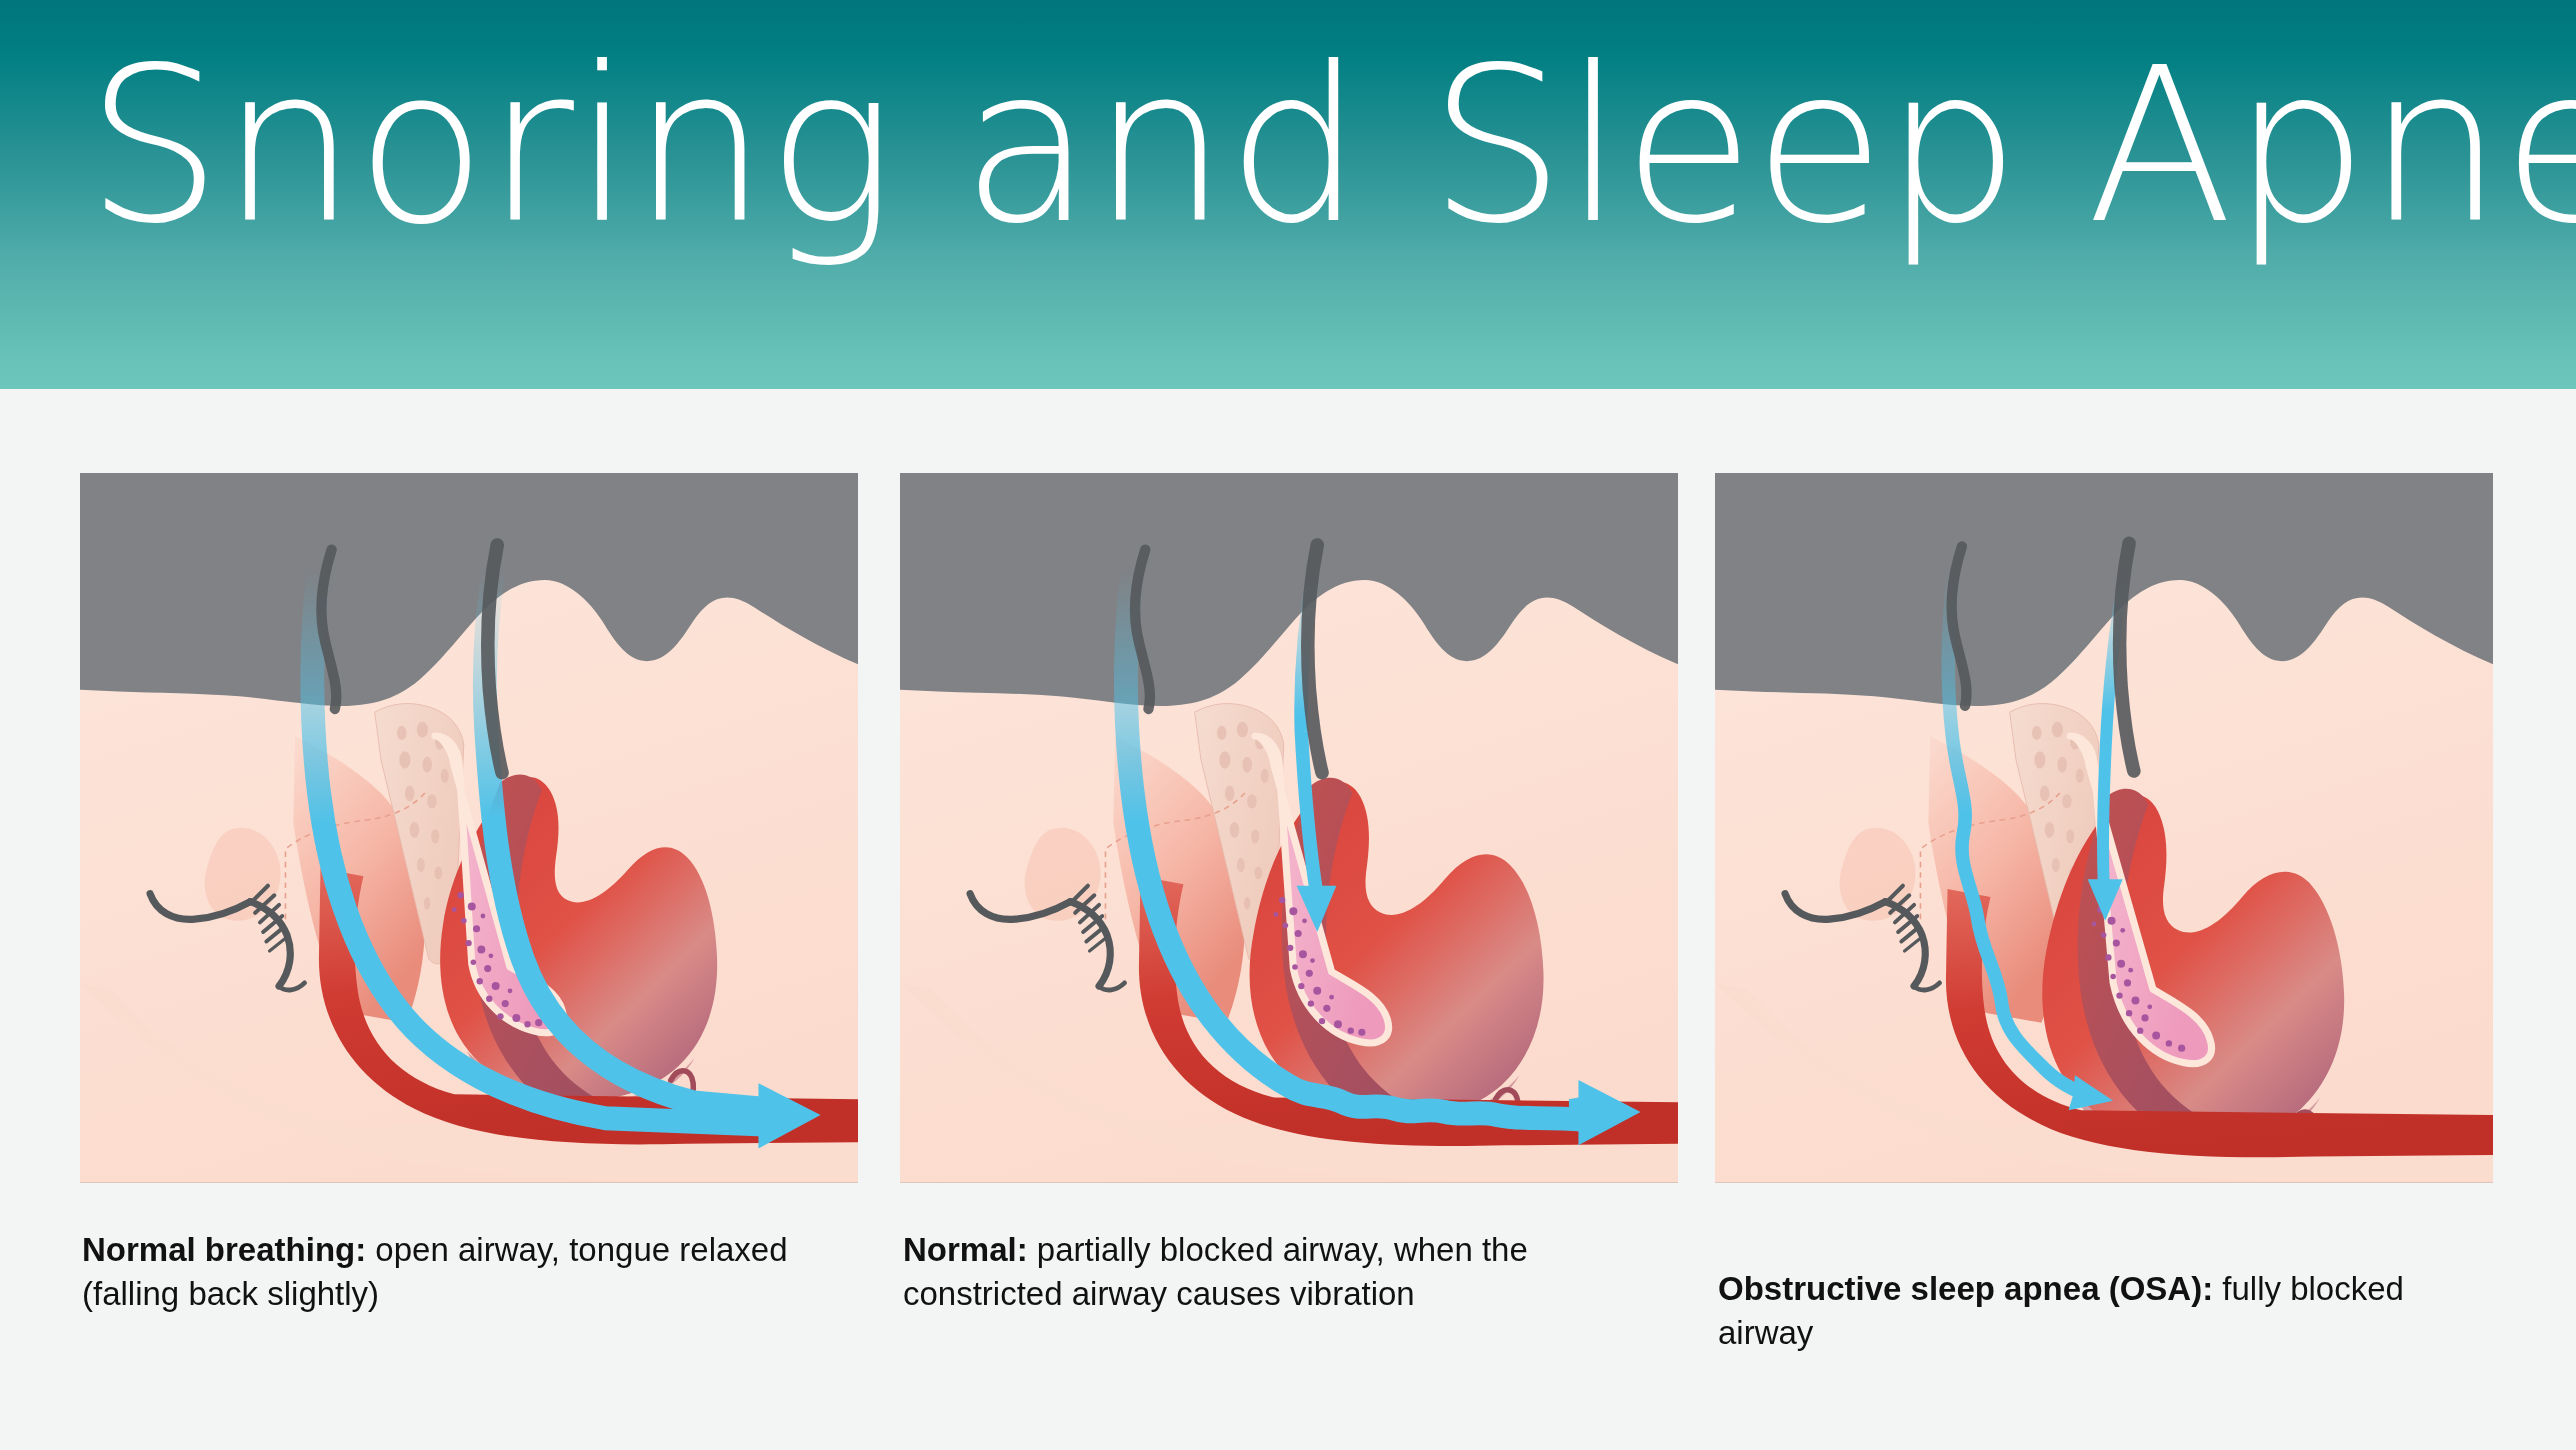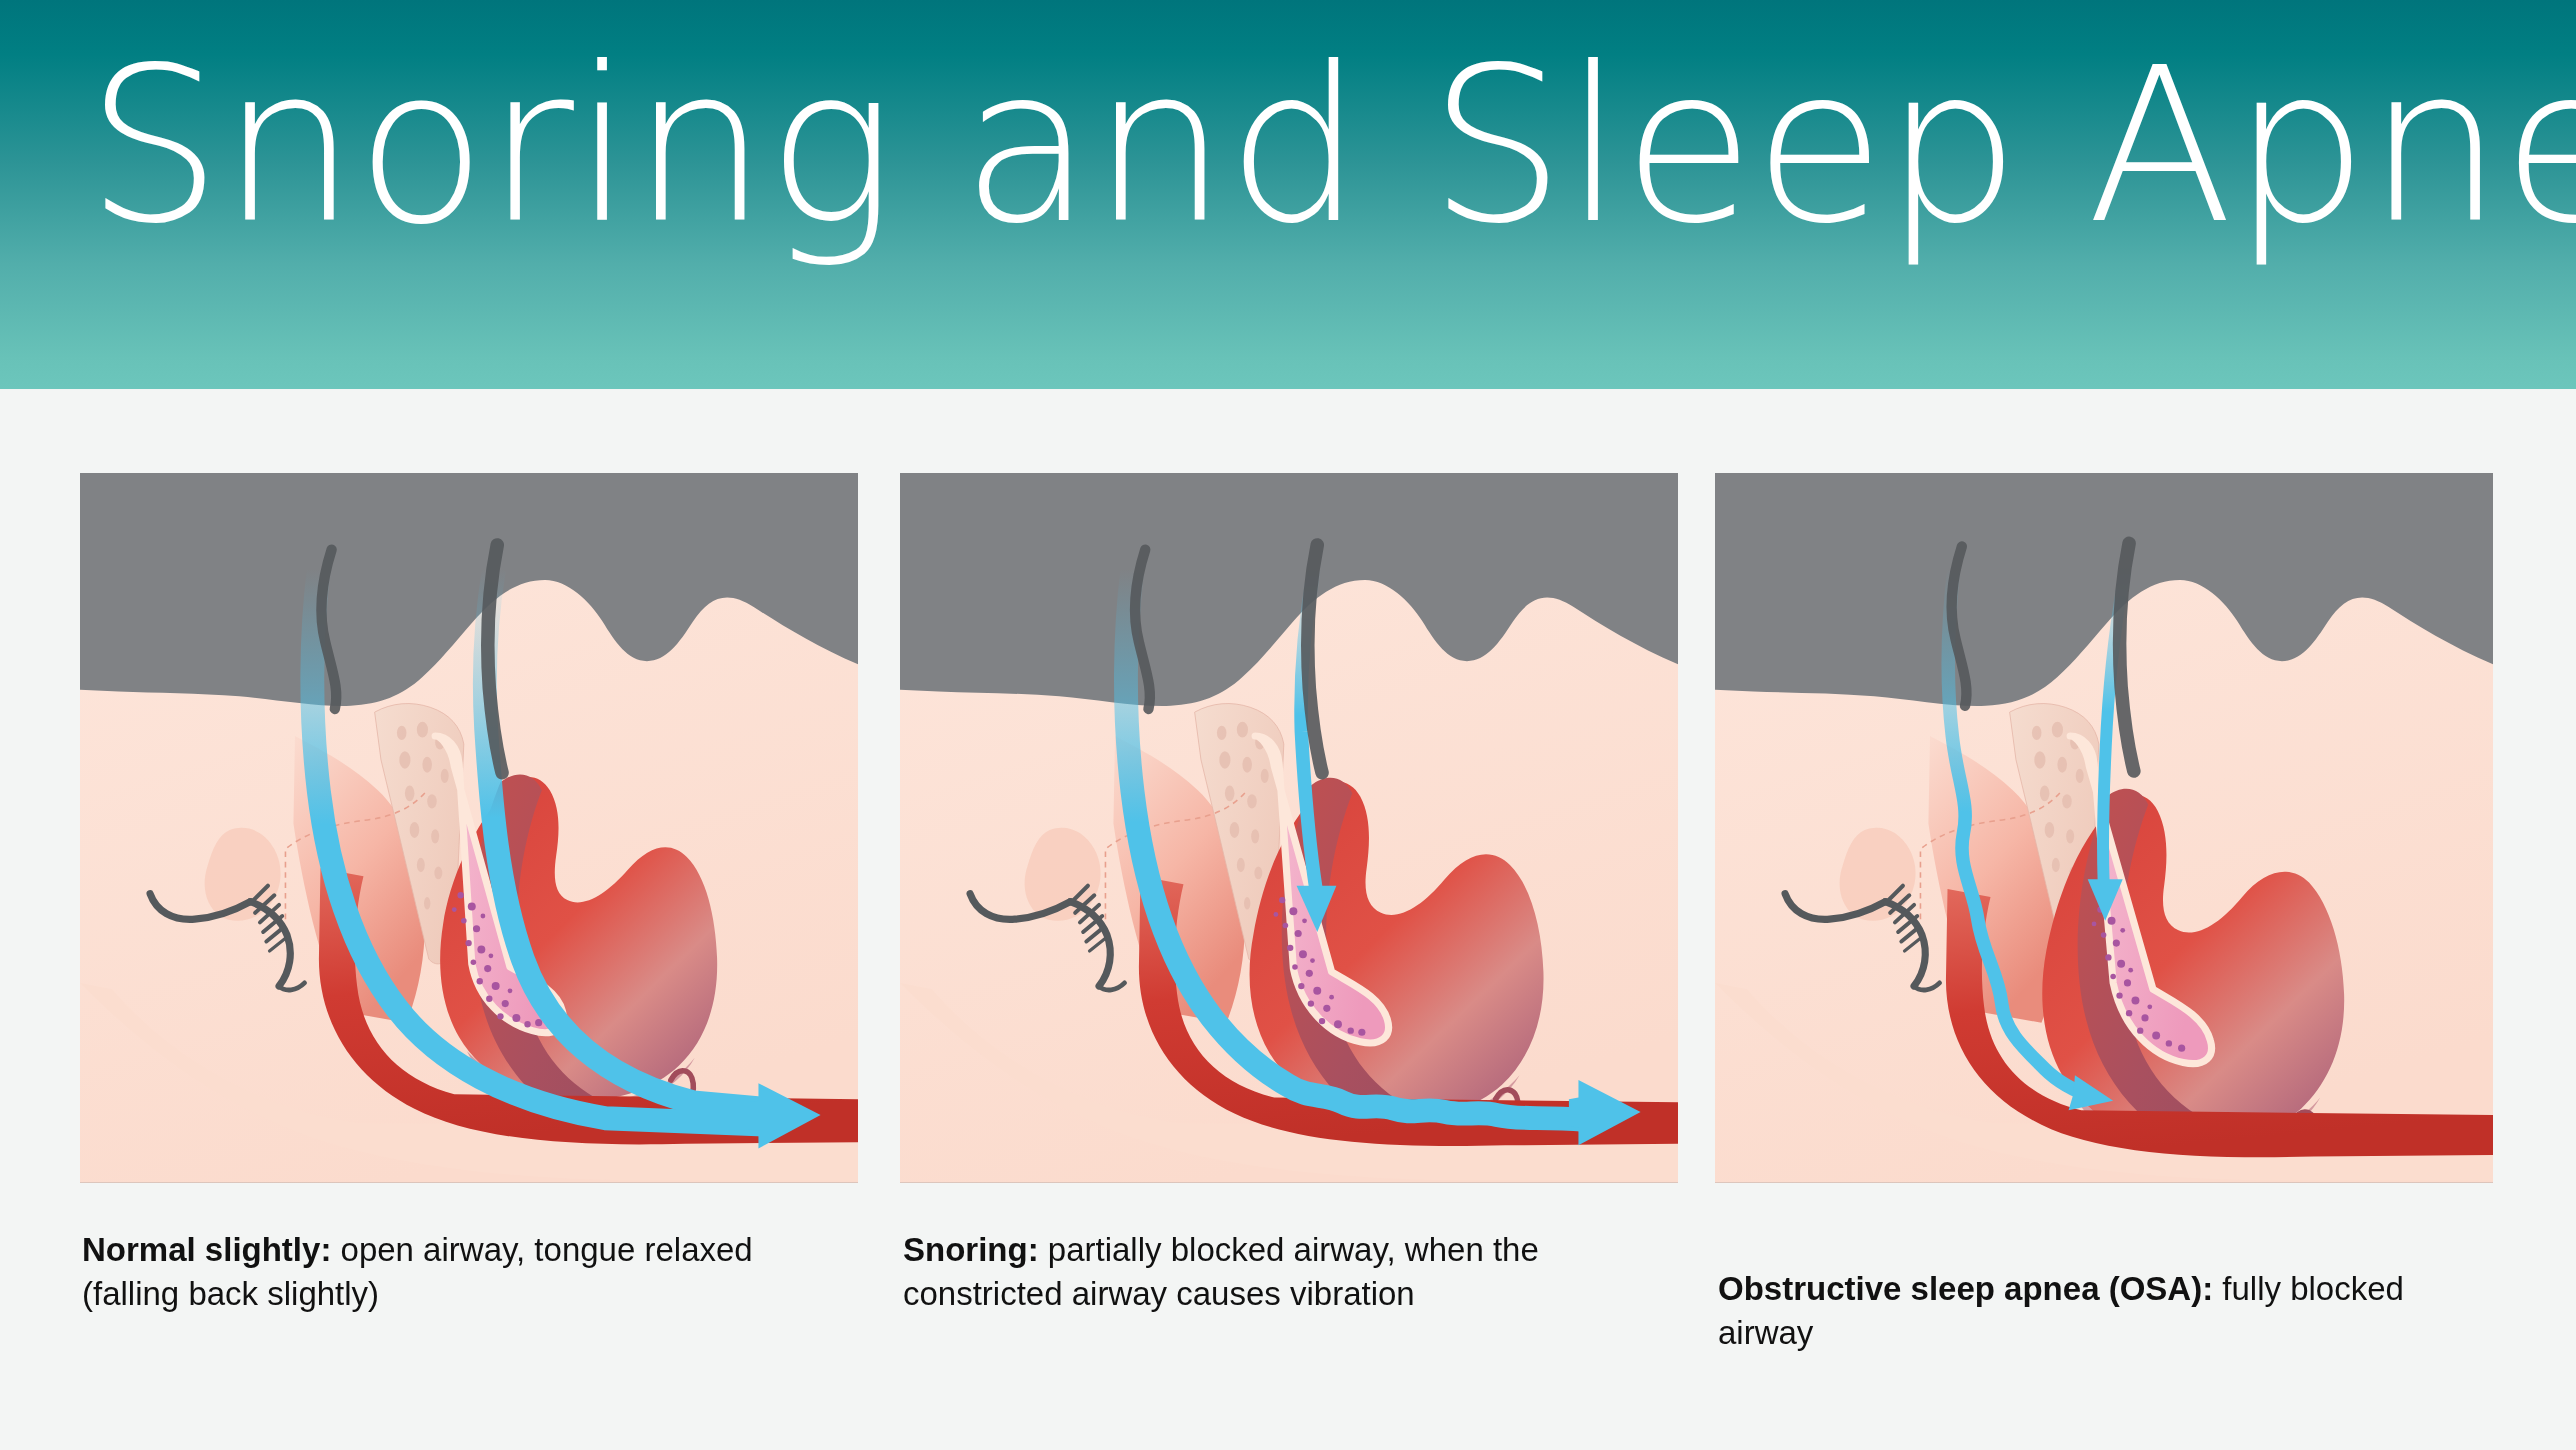--- a/index.html
+++ b/index.html
@@ -514,21 +514,21 @@
 
       <g fill="none" stroke="#55595C" stroke-linecap="round" opacity="0.9">
         <path d="M310 92 C296 136 294 176 302 208 C310 242 320 268 314 292" stroke-width="13"></path>
         <path d="M520 88 C508 148 506 210 510 268 C514 316 520 350 526 374" stroke-width="17"></path>
       </g>
     </svg>
   </div>
 </div>
 
 <p class="caption" id="caption-0">
-  <span class="lead">Normal slightly:</span><span class="rest"> open airway, tongue relaxed (falling back slightly)</span>
+  <span class="lead">Normal breathing:</span><span class="rest"> open airway, tongue relaxed (falling back slightly)</span>
 </p>
 <p class="caption" id="caption-1">
-  <span class="lead">Snoring:</span><span class="rest"> partially blocked airway, when the constricted airway causes vibration</span>
+  <span class="lead">Normal:</span><span class="rest"> partially blocked airway, when the constricted airway causes vibration</span>
 </p>
 <p class="caption" id="caption-2">
   <span class="lead">Obstructive sleep apnea (OSA):</span><span class="rest"> fully blocked airway</span>
 </p>
 
 
 </body></html>

